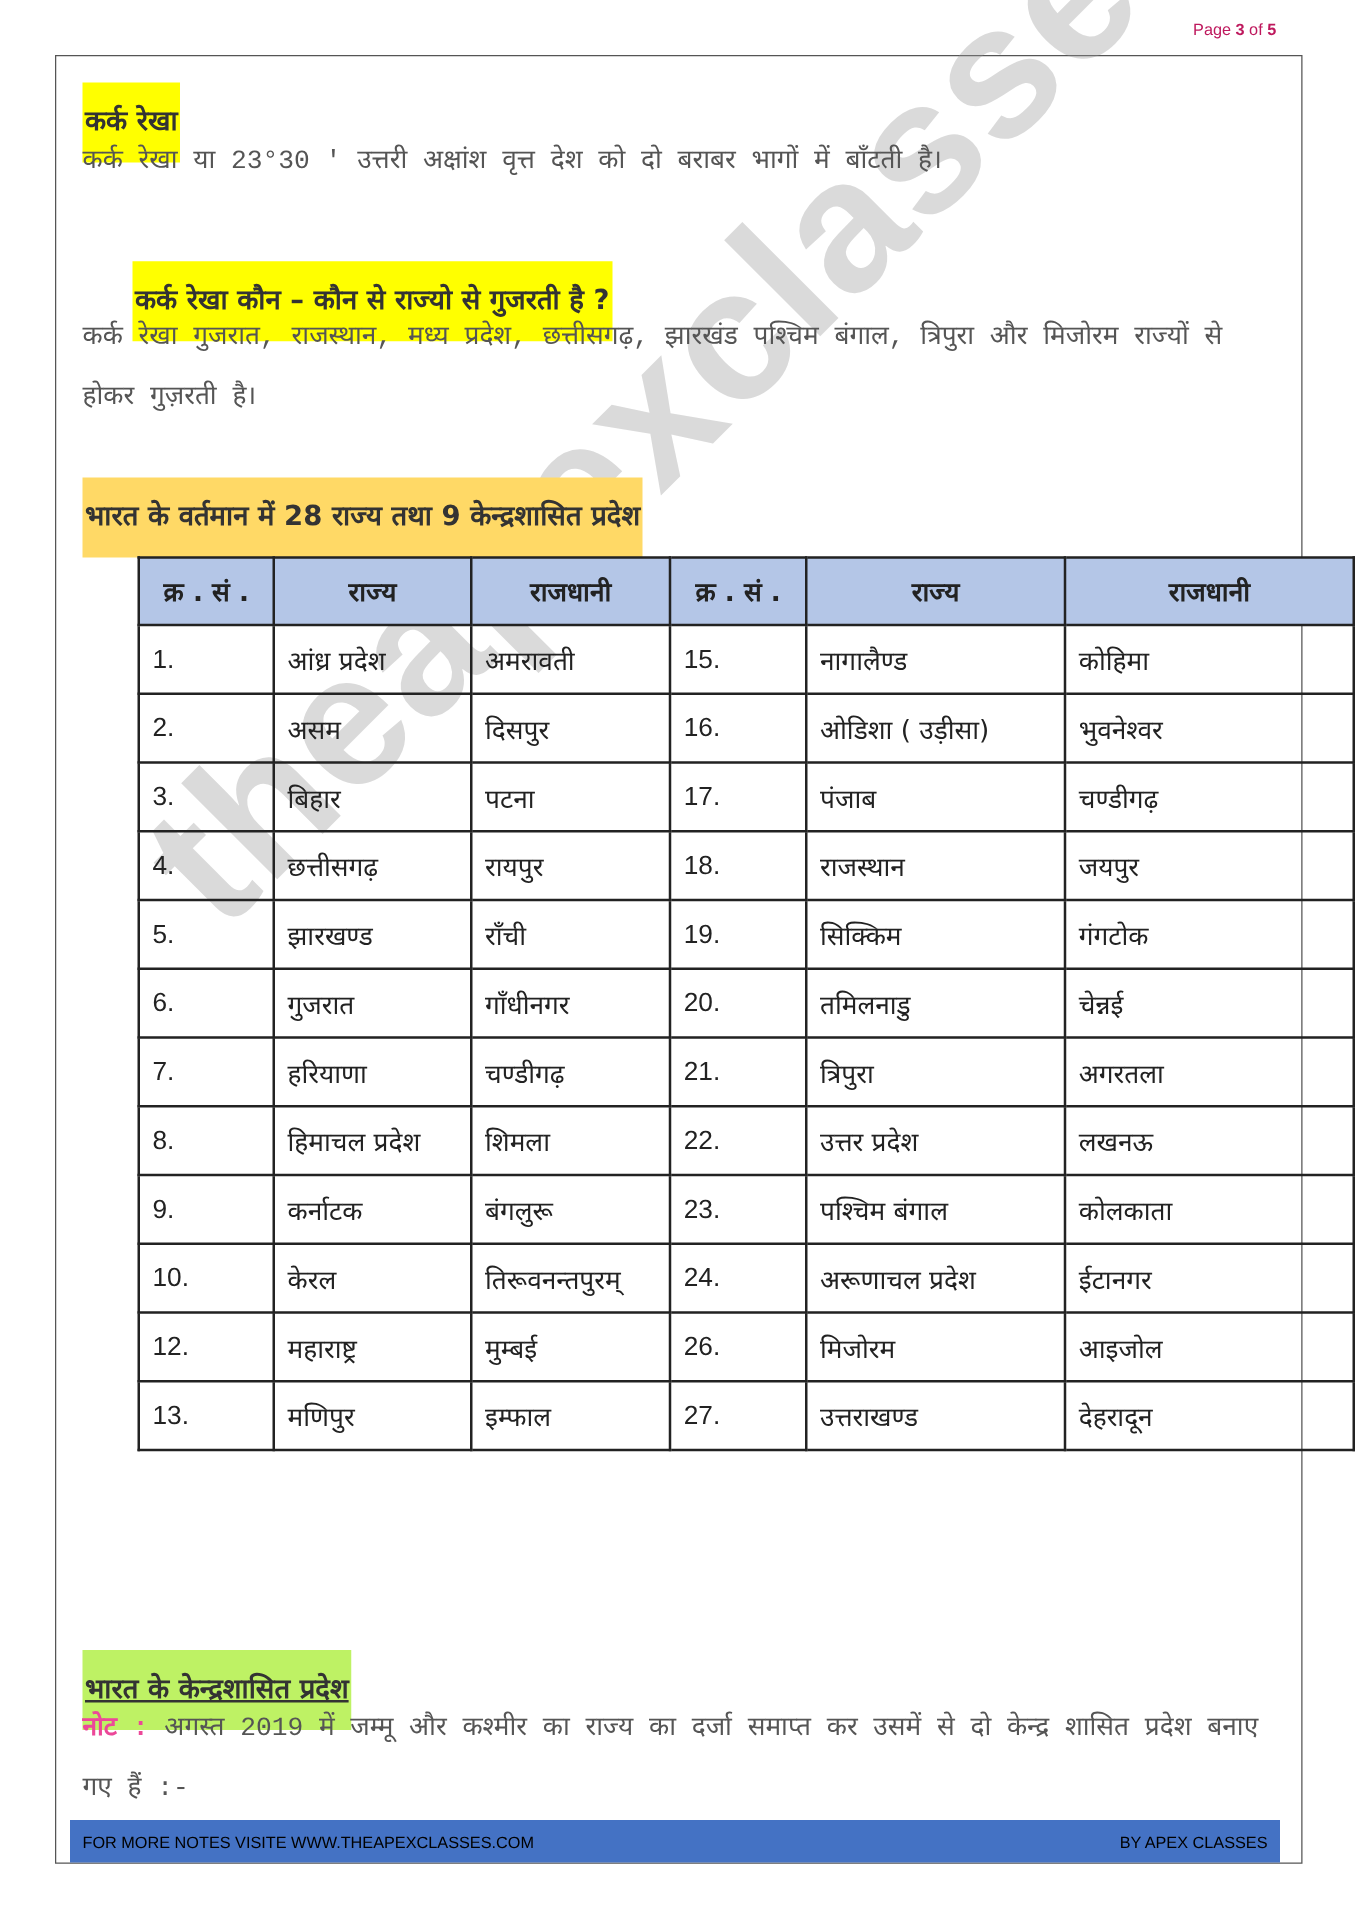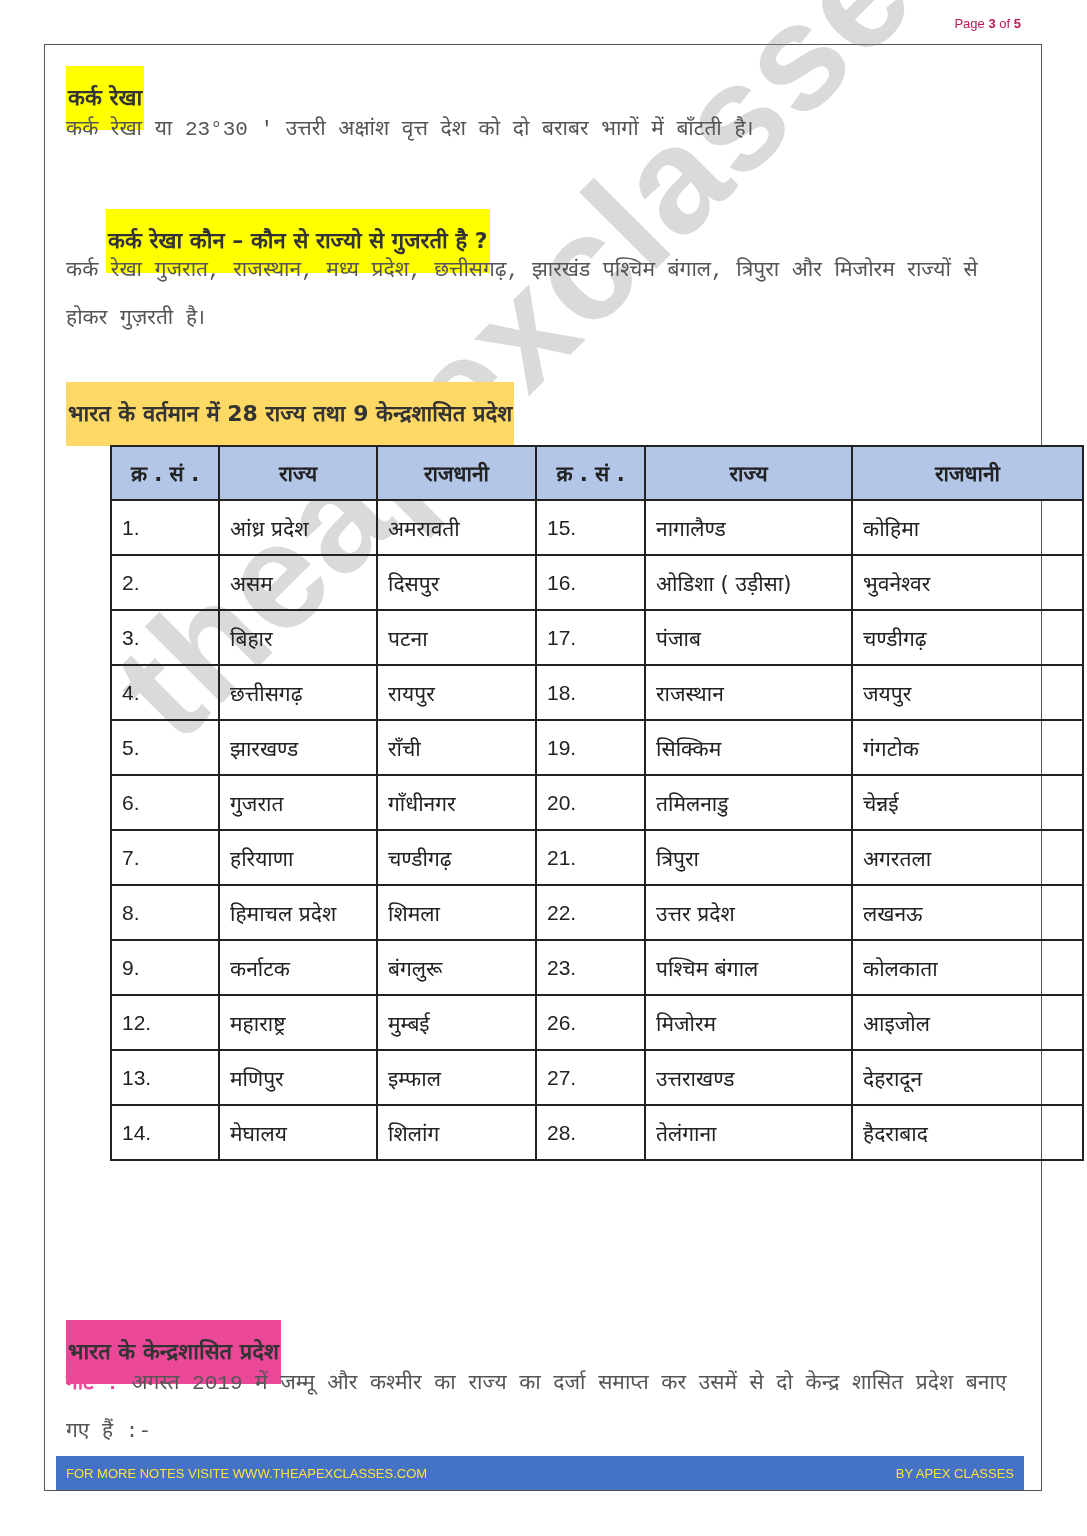--- a/index.html
+++ b/index.html
@@ -7,33 +7,33 @@
          font-family: "DejaVu Sans", "Liberation Sans", sans-serif; color: #444; }
   .page-num { position: absolute; top: 16px; right: 66px; font-size: 13px; color: #be185d;
               font-family: "Liberation Sans", sans-serif; }
   .page-num b { font-weight: bold; }
   .frame { position: absolute; left: 44px; top: 44px; width: 998px; height: 1447px;
            border: 1.5px solid #555; box-sizing: border-box; }
   .heading { position: absolute; left: 66px; font-weight: bold; font-size: 22px; color: #333;
              padding: 18px 2px; line-height: 28px; }
   .hl-yellow { background: #ffff00; }
   .hl-orange { background: #ffd966; }
-  .hl-blue { background: #ec4899; }
+  .hl-blue { background: #bef264; text-decoration: underline; }
   .para { position: absolute; left: 66px; right: 60px; font-size: 21px; color: #555;
           line-height: 48px; font-family: Liberation Mono, monospace; }
   .watermark { position: absolute; left: 80px; top: 650px; font-size: 150px; color: rgba(150,150,150,0.35);
                transform: rotate(-45deg); transform-origin: left top; font-family: "Liberation Sans", sans-serif;
                white-space: nowrap; pointer-events: none; font-weight: bold; letter-spacing: 2px; }
   table.states { position: absolute; left: 110px; top: 445px; border-collapse: collapse; width: 974px; }
   table.states th, table.states td { border: 2px solid #222; height: 53px; font-size: 21px;
           padding: 0 10px; vertical-align: middle; color: #222; text-align: left; }
   table.states th { background: #b4c6e7; font-weight: bold; text-align: center; height: 52px; }
   table.states td.num { font-family: "Liberation Sans", sans-serif; }
   .footer { position: absolute; left: 56px; top: 1456px; width: 968px; height: 34px;
-            background: #4472c4; color: #fde047; font-size: 13px; font-family: "Liberation Sans", sans-serif;
+            background: #4472c4; color: #000000; font-size: 13px; font-family: "Liberation Sans", sans-serif;
             display: flex; justify-content: space-between; align-items: center; padding: 0 10px; box-sizing: border-box; }
 </style>
 </head>
 <body>
 
 <div class="page-num">
   <span>Page</span>
   <b>3</b>
   <span>of</span>
   <b>5</b>
@@ -129,43 +129,43 @@
       </tr>
       <tr>
         <td class="num">9.</td>
         <td>कर्नाटक</td>
         <td>बंगलुरू</td>
         <td class="num">23.</td>
         <td>पश्चिम बंगाल</td>
         <td>कोलकाता</td>
       </tr>
       <tr>
+        <td class="num">10.</td>
+        <td>केरल</td>
+        <td>तिरूवनन्तपुरम्</td>
+        <td class="num">24.</td>
+        <td>अरूणाचल प्रदेश</td>
+        <td>ईटानगर</td>
+      </tr>
+      <tr>
         <td class="num">12.</td>
         <td>महाराष्ट्र</td>
         <td>मुम्बई</td>
         <td class="num">26.</td>
         <td>मिजोरम</td>
         <td>आइजोल</td>
       </tr>
       <tr>
         <td class="num">13.</td>
         <td>मणिपुर</td>
         <td>इम्फाल</td>
         <td class="num">27.</td>
         <td>उत्तराखण्ड</td>
         <td>देहरादून</td>
       </tr>
-      <tr>
-        <td class="num">14.</td>
-        <td>मेघालय</td>
-        <td>शिलांग</td>
-        <td class="num">28.</td>
-        <td>तेलंगाना</td>
-        <td>हैदराबाद</td>
-      </tr>
     </tbody>
 </table>
 
 <div class="heading hl-blue" style="top:1320px;">भारत के केन्द्रशासित प्रदेश</div>
 <div class="para" style="top:1360px;"><b style="color:#ec4899">नोट :</b><span> अगस्त 2019 में जम्मू और कश्मीर का राज्य का दर्जा समाप्त कर उसमें से दो केन्द्र शासित प्रदेश बनाए गए हैं :-</span></div>
 
 <div class="footer">
   <span>FOR MORE NOTES VISITE WWW.THEAPEXCLASSES.COM</span>
   <span>BY APEX CLASSES</span>
 </div>

